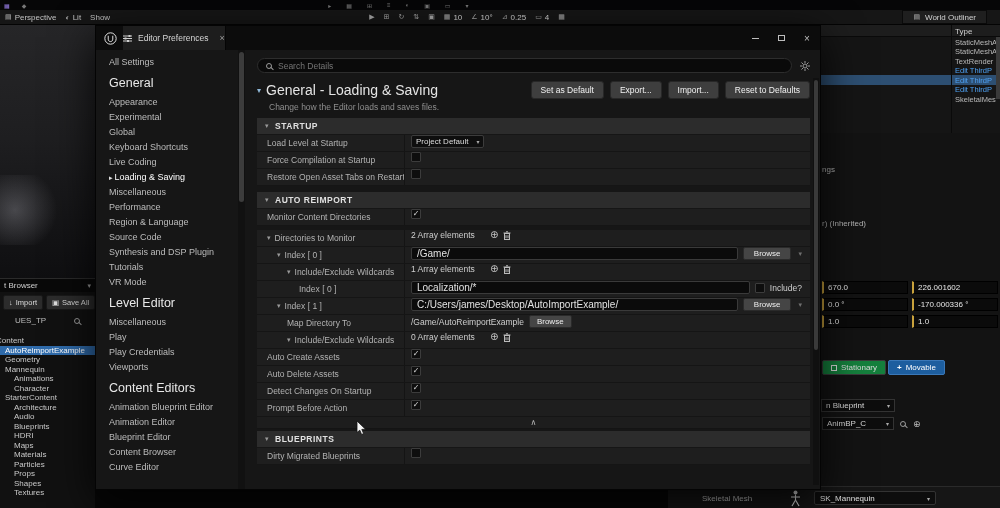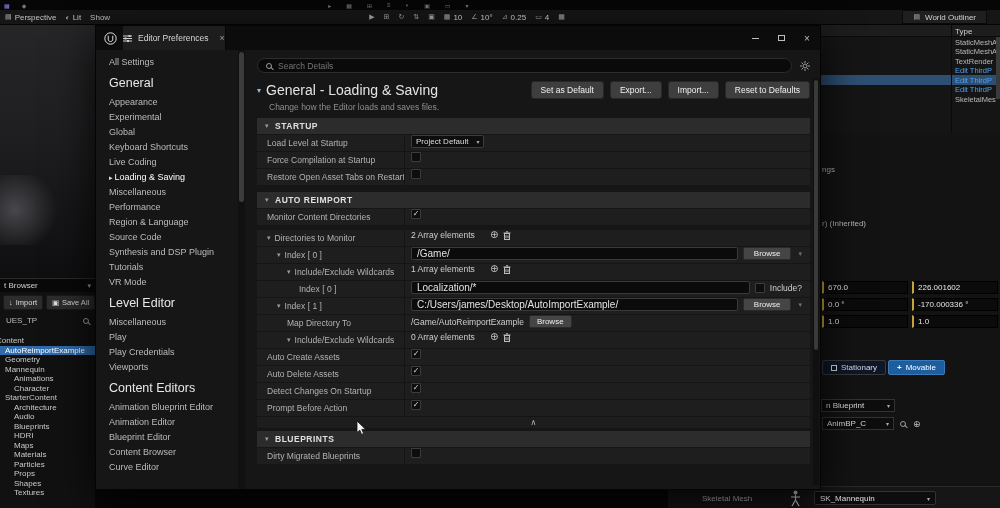--- a/index.html
+++ b/index.html
@@ -19,21 +19,21 @@
   .wo-tab{margin-left:auto;margin-right:8px;background:#1f1f1f;border:1px solid #0a0a0a;height:14px;display:flex;align-items:center;gap:5px;padding:0 10px;color:#d2d2d2;white-space:nowrap}
 
   
   .viewport{position:absolute;left:0;top:25px;width:95px;height:253px;background:linear-gradient(180deg,#262628 0%,#1e1e20 45%,#0f0f11 100%);overflow:hidden}
   .viewport::after{content:"";position:absolute;left:-6px;top:150px;width:70px;height:70px;background:radial-gradient(circle at 30% 50%,rgba(200,200,210,.28),transparent 70%)}
   .cbp{position:absolute;left:0;top:278px;width:95px;height:230px;background:#111;border-top:1px solid #2b2b2b;font-size:8px;color:#c6c6c6;overflow:hidden}
   .cbp-title{height:13px;background:#090909;display:flex;align-items:center;padding:0 4px;color:#cfcfcf;gap:4px}
   .cbp-title .chev{margin-left:auto}
   .cbp-actions{display:flex;gap:3px;padding:3px}
   .sbtn{background:#2c2c2c;border:1px solid #191919;color:#ddd;font-size:7.5px;display:flex;align-items:center;gap:3px;padding:2px 5px;border-radius:2px;white-space:nowrap}
-  .cbp-filter{display:flex;align-items:center;gap:4px;padding:3px 6px;color:#bdbdbd}
+  .cbp-filter{display:flex;align-items:center;gap:4px;padding:3px 15px;color:#bdbdbd}
   .cbp-filter .mag{margin-left:auto}
   .cbp-tree{margin-left:-16px;margin-top:8px;line-height:9.5px;white-space:nowrap;font-size:8px}
   .titem{padding-left:12px;color:#c9c9c9}
   .titem.l1{padding-left:21px}
   .titem.l2{padding-left:30px}
   .titem.sel{background:#2f6bab;color:#fff}
 
   
   .rightbg{position:absolute;left:821px;top:25px;width:179px;height:461px;background:#131313}
   .outliner{position:absolute;left:821px;top:25px;width:179px;height:108px;background:#151515;font-size:7.5px;color:#b9b9b9;overflow:hidden}
@@ -43,21 +43,21 @@
   .out-row{height:9.6px;position:relative}
   .out-row .t{position:absolute;left:134px;top:0.5px}
   .out-row.link .t{color:#4ea1f3}
   .out-row.sel{background:#2d4f72}
   .out-sb{position:absolute;right:0;top:12px;width:4px;height:62px;background:#3a3a3a}
   .frag{position:absolute;font-size:8px;color:#b5b5b5;white-space:nowrap}
   .xform{position:absolute;left:822px;top:281px;width:176px;display:flex;flex-direction:column;gap:4px}
   .xrow{display:flex;gap:4px}
   .xval{flex:1;height:13px;background:#0b0b0b;border:1px solid #000;border-left:2px solid #c9a23c;display:flex;align-items:center;padding:0 4px;font-size:8px;color:#e6e6e6;white-space:nowrap;overflow:hidden}
   .mobility{position:absolute;left:822px;top:360px;display:flex;gap:2px;font-size:8px}
-  .mobbtn{display:flex;align-items:center;gap:4px;background:#0f172a;border:1px solid #3b3b3b;color:#ddd;height:15px;padding:0 8px;border-radius:2px;white-space:nowrap}
+  .mobbtn{display:flex;align-items:center;gap:4px;background:#15803d;border:1px solid #3b3b3b;color:#ddd;height:15px;padding:0 8px;border-radius:2px;white-space:nowrap}
   .mobbtn.active{background:#1d5e9f;border-color:#3a78b8;color:#fff}
   .sqico{width:6px;height:6px;border:1px solid currentColor;display:inline-block}
   .plusico{font-weight:bold;font-size:8px}
   .bgdd{position:absolute;height:13px;background:#0d0d0d;border:1px solid #333;display:flex;align-items:center;justify-content:space-between;padding:0 4px;font-size:8px;color:#ddd;white-space:nowrap;overflow:hidden}
   .dd-extra{position:absolute;left:900px;top:419px;display:flex;gap:7px;align-items:center;color:#bbb;font-size:9px}
   .botbar{position:absolute;left:668px;top:486px;width:332px;height:22px;background:#161616;border-top:1px solid #2a2a2a;z-index:2}
   .bb-label{position:absolute;left:34px;top:7px;font-size:8px;color:#c5c5c5;white-space:nowrap}
   .bb-person{position:absolute;left:122px;top:3px}
   .bb-dd{position:absolute;left:146px;top:4px;width:122px;height:14px;background:#0d0d0d;border:1px solid #333;display:flex;align-items:center;justify-content:space-between;padding:0 5px;font-size:8px;color:#e2e2e2;border-radius:2px}
   .bottomgap{position:absolute;left:95px;top:490px;width:573px;height:18px;background:#070707}

